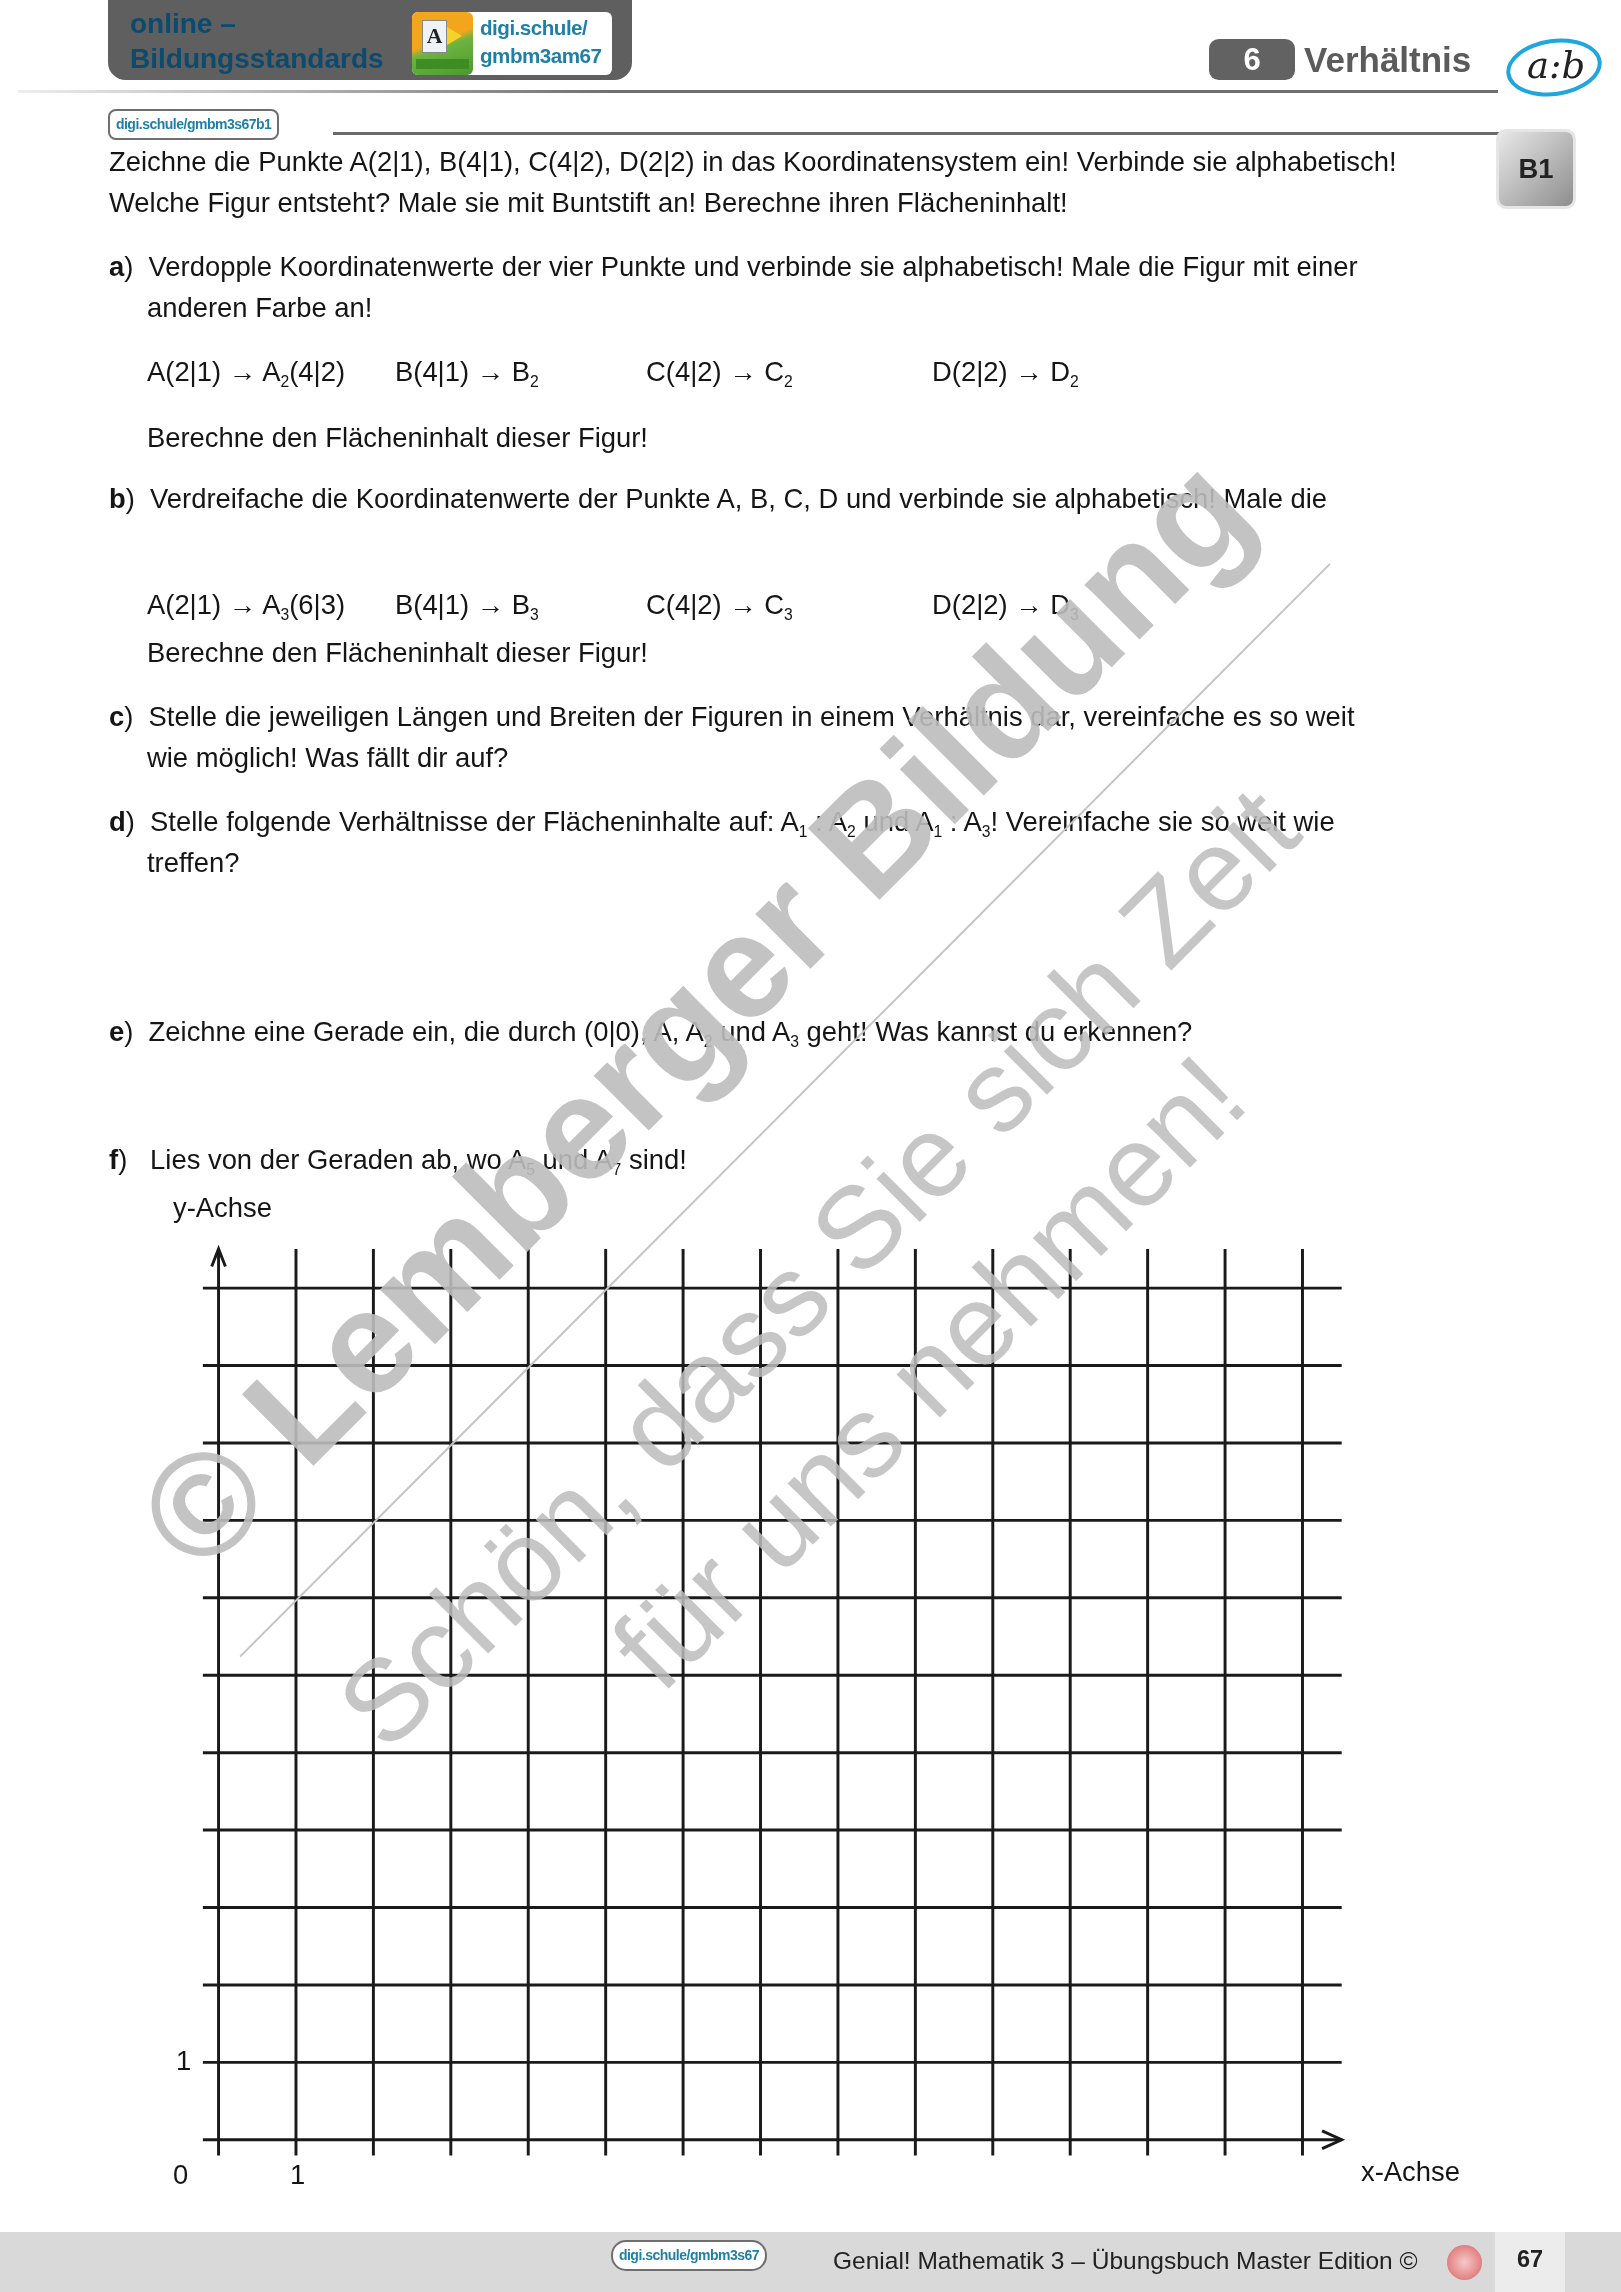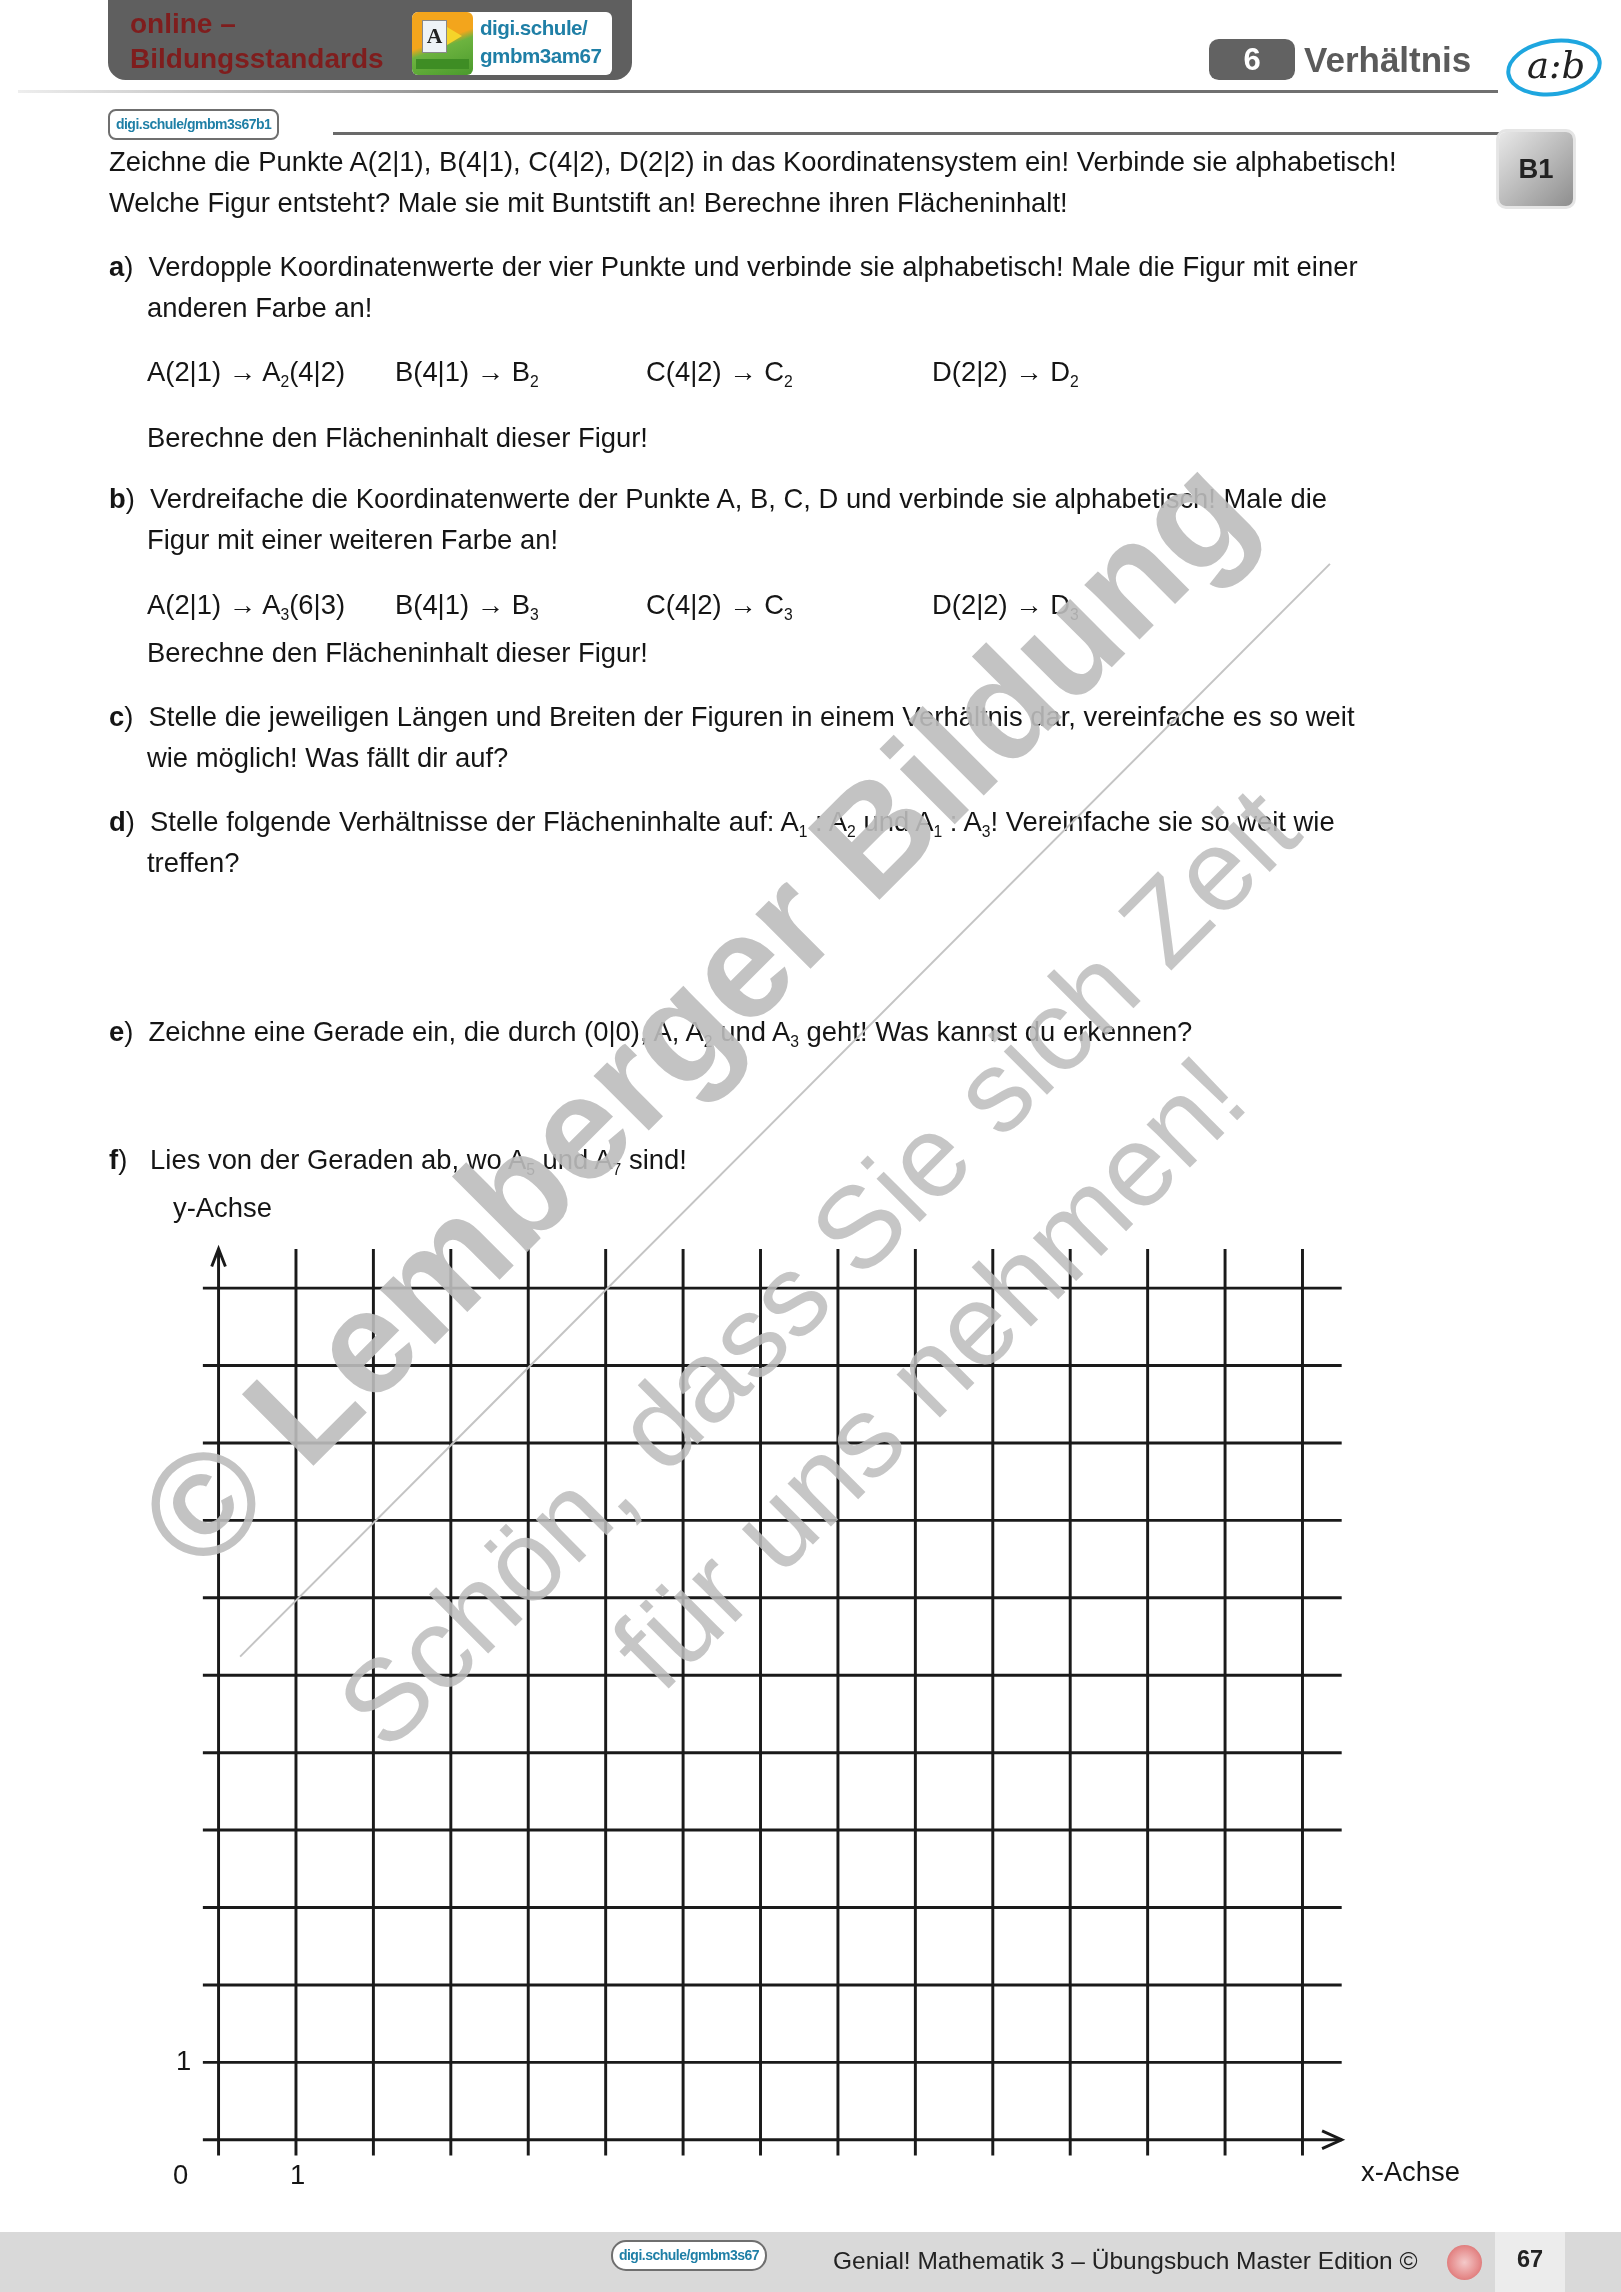--- a/index.html
+++ b/index.html
@@ -1,21 +1,21 @@
 <!DOCTYPE html>
 <html><head>
 <meta charset="utf-8">
 <style>
   html, body { margin:0; padding:0; }
   body { width:1621px; height:2293px; position:relative; background:#ffffff; overflow:hidden;
          font-family:"Liberation Sans", sans-serif; color:#1a1a1a; }
   .abs { position:absolute; }
   
   .hdr-box { left:108px; top:0; width:524px; height:80px; background:#5f5f5f; border-radius:0 0 17.6px 17.6px; }
-  .hdr-title { left:130px; top:5.9px; color:#7f1d1d; font-size:28px; font-weight:bold; line-height:35px; }
+  .hdr-title { left:130px; top:5.9px; color:#0c4a6e; font-size:28px; font-weight:bold; line-height:35px; }
   .hdr-link { left:412px; top:11.8px; width:200px; height:63px; background:#fff; border-radius:5.9px; }
   .hdr-appicon { left:412px; top:11.8px; width:61px; height:63px; border-radius:5.9px;
                  background:linear-gradient(160deg,#f3a51c 0%,#f3a51c 45%,#6db33f 55%,#4a9a2d 100%); }
   .hdr-appicon .card { position:absolute; left:9.8px; top:7.8px; width:23.5px; height:31px; background:#eef3f7; border:1px solid #888;
                        font-family:"Liberation Serif", serif; font-size:21.6px; font-weight:bold; text-align:center; line-height:31px; color:#222; }
   .hdr-appicon .arrow { position:absolute; left:35px; top:15.7px; width:0; height:0; border-top:9.8px solid transparent; border-bottom:9.8px solid transparent; border-left:15.7px solid #f5d42a; }
   .hdr-appicon .band { position:absolute; left:3.9px; bottom:5.9px; width:53px; height:9.8px; background:#3e8d24; }
   .hdr-url { left:480px; top:13.7px; color:#1f7fa6; font-size:20.6px; font-weight:bold; line-height:28px; font-family:"Liberation Sans Narrow","Liberation Sans", sans-serif; letter-spacing:-0.5px; }
   .hdr-rule { left:17.6px; top:90px; width:1480px; height:2.9px; background:linear-gradient(90deg,#eeeeee,#707070 40%,#707070); }
   .chap-box { left:1209px; top:39px; width:86px; height:41px; background:#626262; border-radius:9.8px; color:#fff; font-size:31px; font-weight:bold; text-align:center; line-height:41px; }
@@ -82,21 +82,20 @@
   <div style="padding-left:38px;">anderen Farbe an!</div>
 </div>
 <div class="abs txt" style="left:147px;top:351px;"><span>A(2|1) → A</span><sub>2</sub><span>(4|2)</span></div>
 <div class="abs txt" style="left:395px;top:351px;"><span>B(4|1) → B</span><sub>2</sub></div>
 <div class="abs txt" style="left:646px;top:351px;"><span>C(4|2) → C</span><sub>2</sub></div>
 <div class="abs txt" style="left:932px;top:351px;"><span>D(2|2) → D</span><sub>2</sub></div>
 <div class="abs txt" style="left:147px;top:417px;">Berechne den Flächeninhalt dieser Figur!</div>
 
 <div class="abs txt" style="left:109px;top:478px;">
   <div><span class="lbl">b</span>)&nbsp;&nbsp;<span>Verdreifache die Koordinatenwerte der Punkte A, B, C, D und verbinde sie alphabetisch! Male die</span></div>
-  <div style="padding-left:38px;">Figur mit einer weiteren Farbe an!</div>
 </div>
 <div class="abs txt" style="left:147px;top:584px;text-align:center;"><span>A(2|1) → A</span><sub>3</sub><span>(6|3)</span></div>
 <div class="abs txt" style="left:395px;top:584px;"><span>B(4|1) → B</span><sub>3</sub></div>
 <div class="abs txt" style="left:646px;top:584px;"><span>C(4|2) → C</span><sub>3</sub></div>
 <div class="abs txt" style="left:932px;top:584px;"><span>D(2|2) → D</span><sub>3</sub></div>
 <div class="abs txt" style="left:147px;top:632px;">Berechne den Flächeninhalt dieser Figur!</div>
 
 <div class="abs txt" style="left:109px;top:696px;">
   <div><span class="lbl">c</span>)&nbsp;&nbsp;<span>Stelle die jeweiligen Längen und Breiten der Figuren in einem Verhältnis dar, vereinfache es so weit</span></div>
   <div style="padding-left:38px;">wie möglich! Was fällt dir auf?</div>

